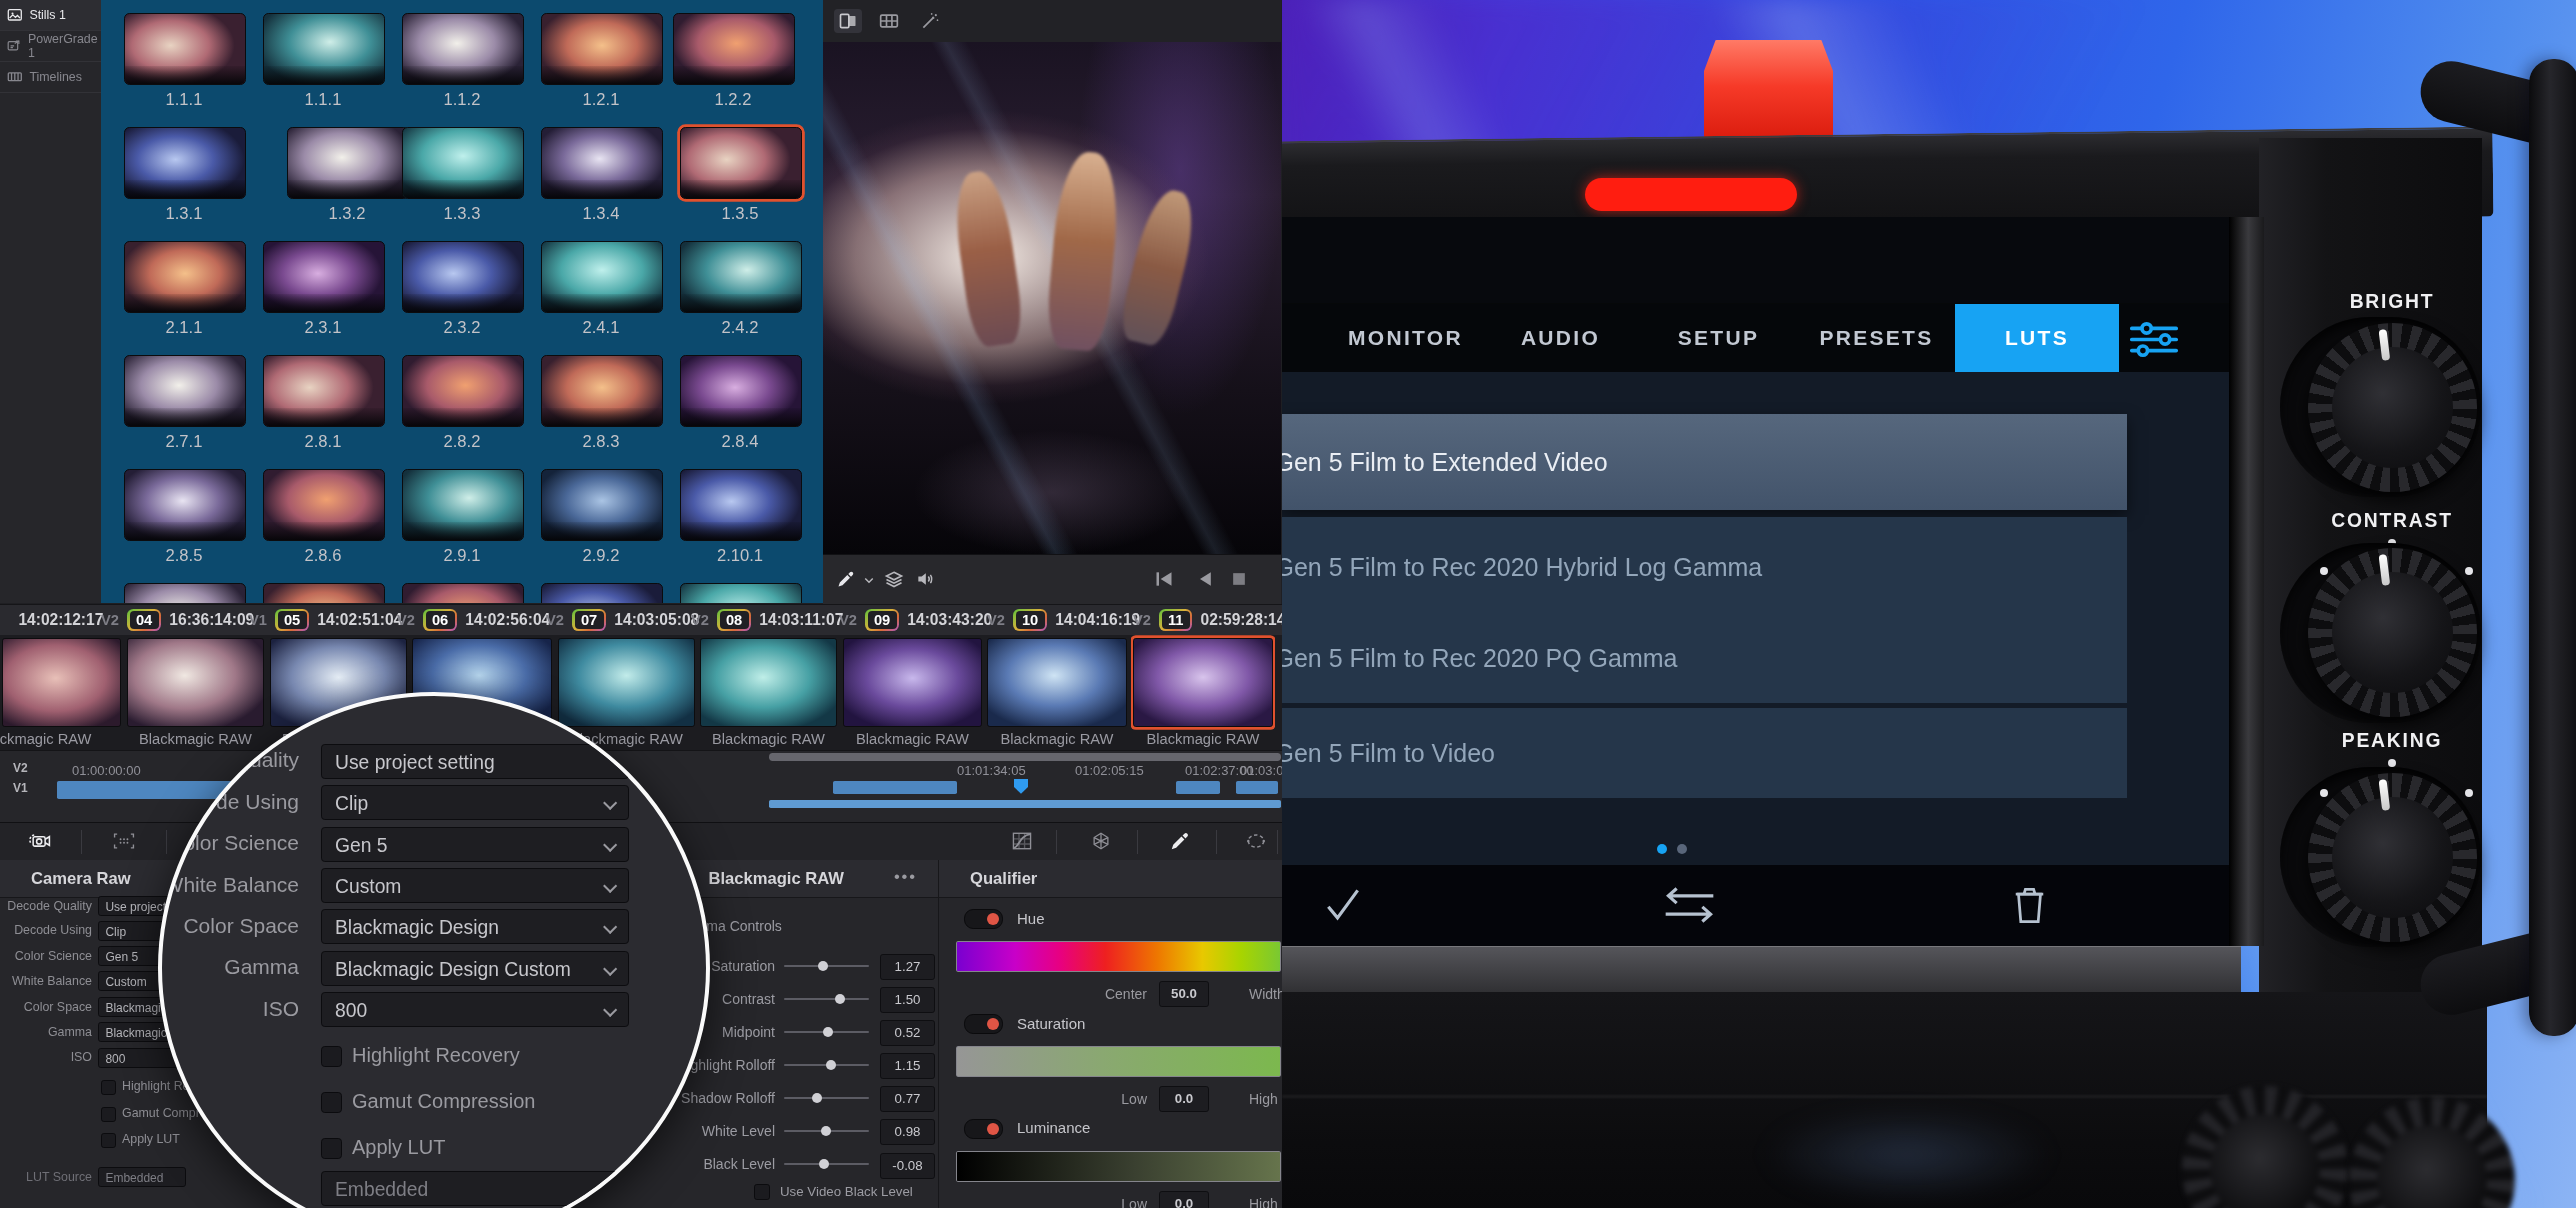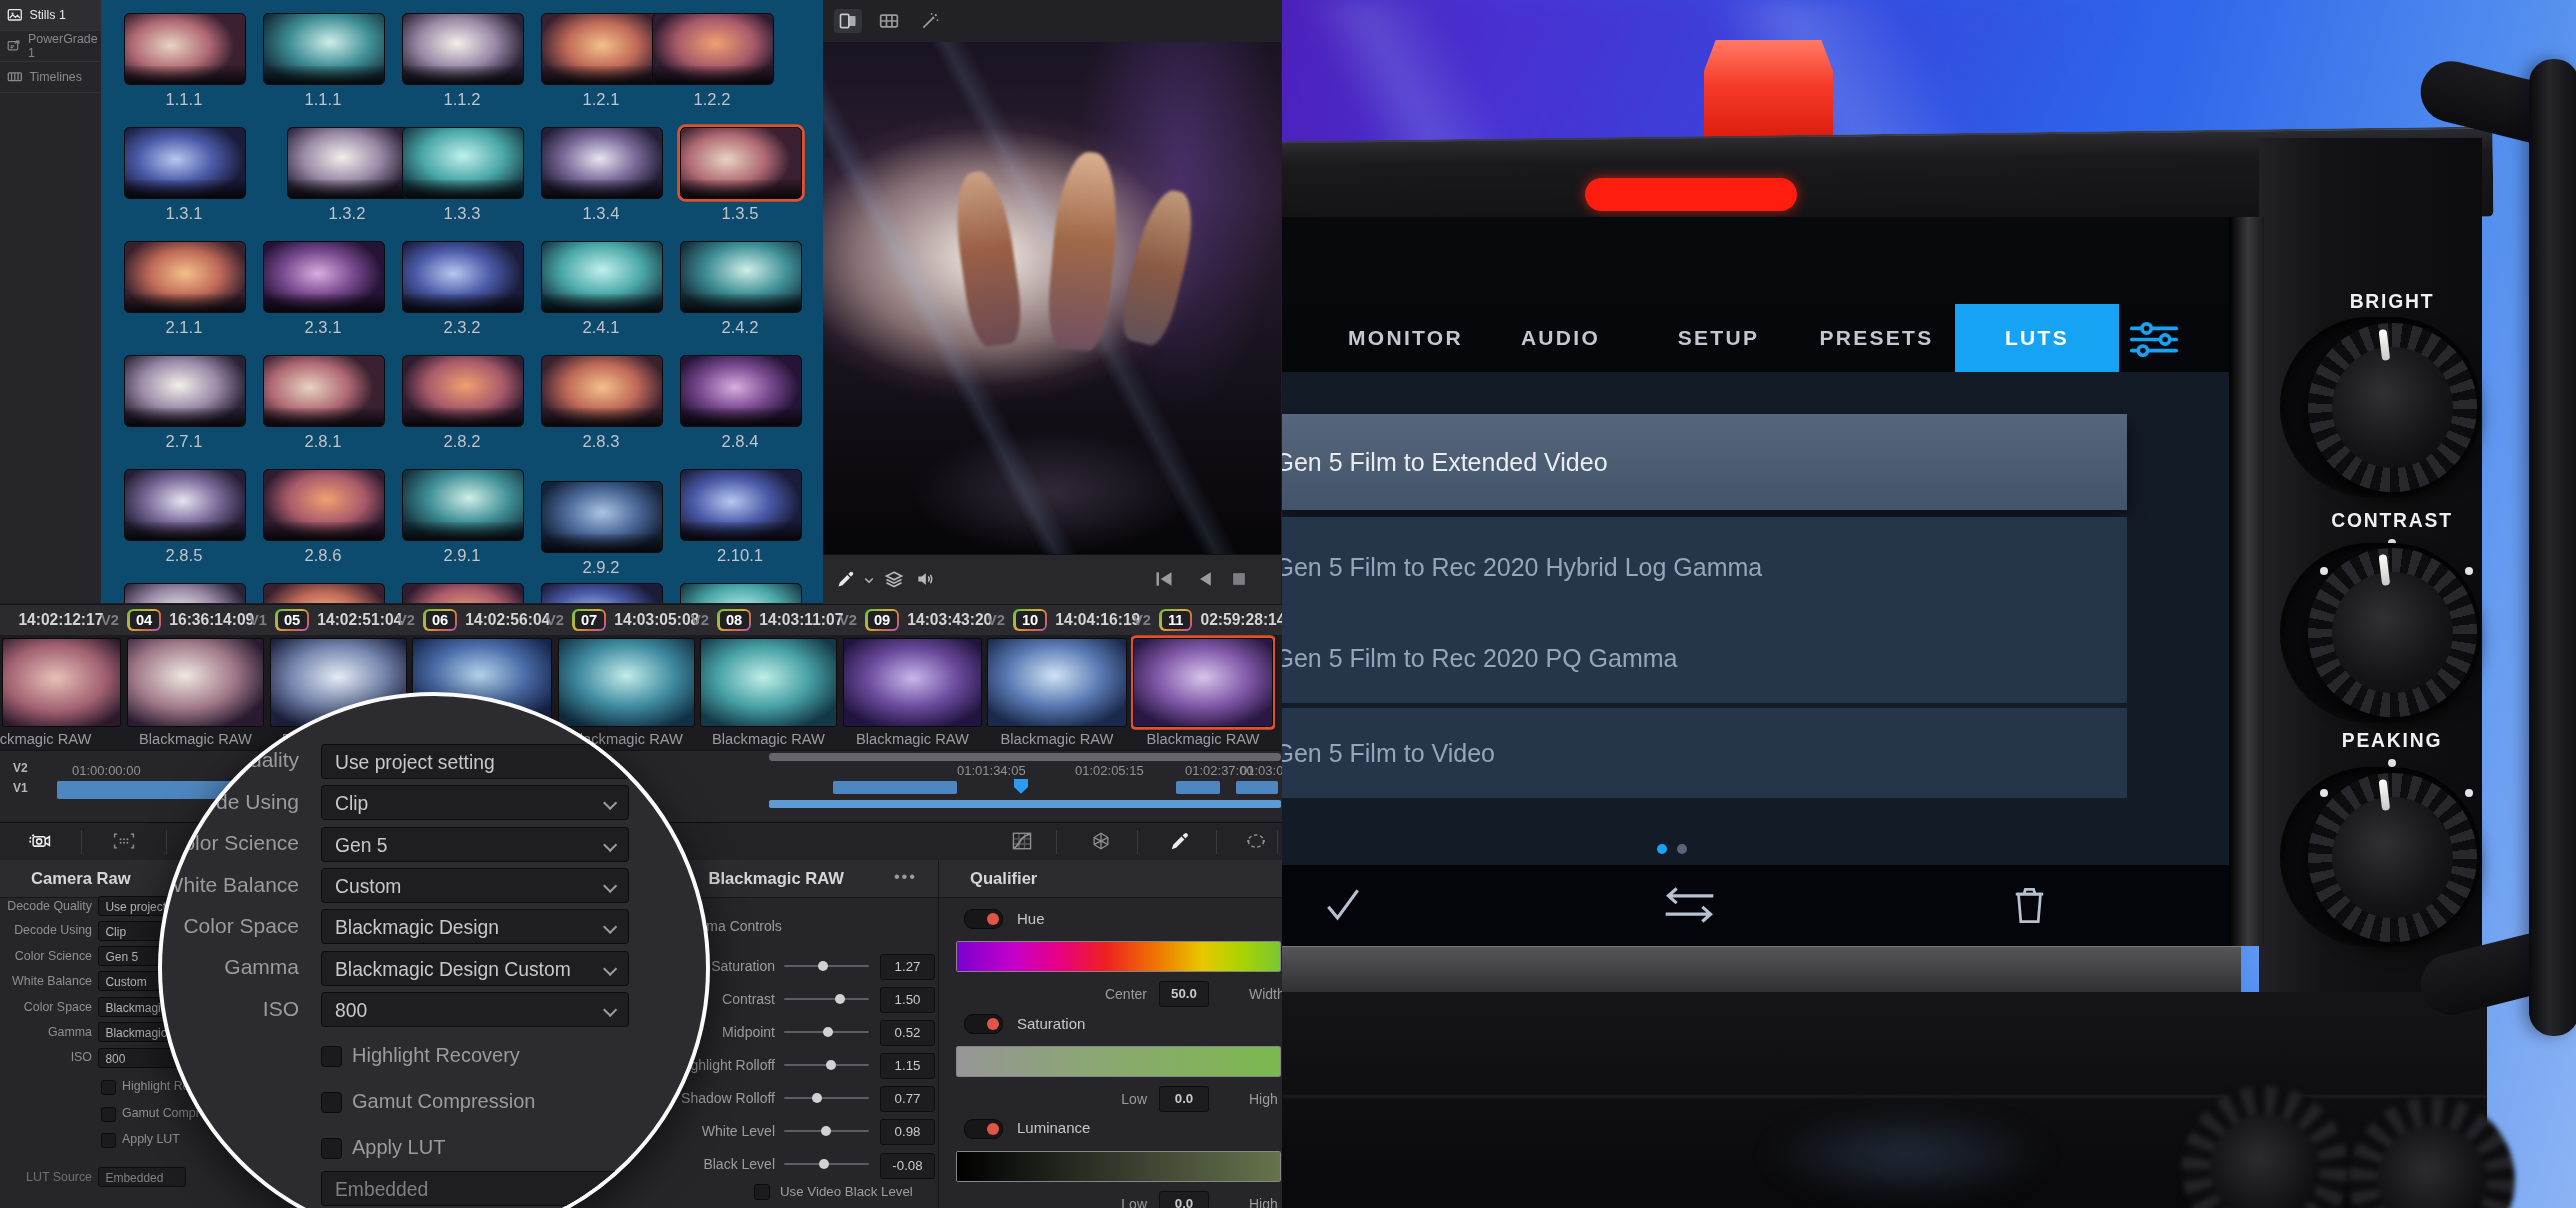--- a/index.html
+++ b/index.html
@@ -263,21 +263,21 @@
           <div class="glabel">1.1.1</div>
         </div>
         <div class="gthumb" style="left: 301px; top: 13px;">
           <div class="gimg t2"></div>
           <div class="glabel">1.1.2</div>
         </div>
         <div class="gthumb" style="left: 440px; top: 13px;">
           <div class="gimg t3"></div>
           <div class="glabel">1.2.1</div>
         </div>
-        <div class="gthumb" style="left: 551px; top: 13px;">
+        <div class="gthumb" style="left: 572px; top: 13px;">
           <div class="gimg t4"></div>
           <div class="glabel">1.2.2</div>
         </div>
         <div class="gthumb" style="left: 23px; top: 127px;">
           <div class="gimg t5"></div>
           <div class="glabel">1.3.1</div>
         </div>
         <div class="gthumb" style="left: 162px; top: 127px; padding-left: 24px;">
           <div class="gimg t2"></div>
           <div class="glabel">1.3.2</div>
@@ -339,21 +339,21 @@
           <div class="glabel">2.8.5</div>
         </div>
         <div class="gthumb" style="left: 162px; top: 469px;">
           <div class="gimg t4"></div>
           <div class="glabel">2.8.6</div>
         </div>
         <div class="gthumb" style="left: 301px; top: 469px;">
           <div class="gimg t1"></div>
           <div class="glabel">2.9.1</div>
         </div>
-        <div class="gthumb" style="left: 440px; top: 469px; margin-top: 12px;">
+        <div class="gthumb" style="left: 440px; top: 469px;">
           <div class="gimg t9"></div>
           <div class="glabel">2.9.2</div>
         </div>
         <div class="gthumb" style="left: 579px; top: 469px;">
           <div class="gimg t5"></div>
           <div class="glabel">2.10.1</div>
         </div>
         <div class="gthumb" style="left: 23px; top: 583px;">
           <div class="gimg t2"></div>
         </div>

